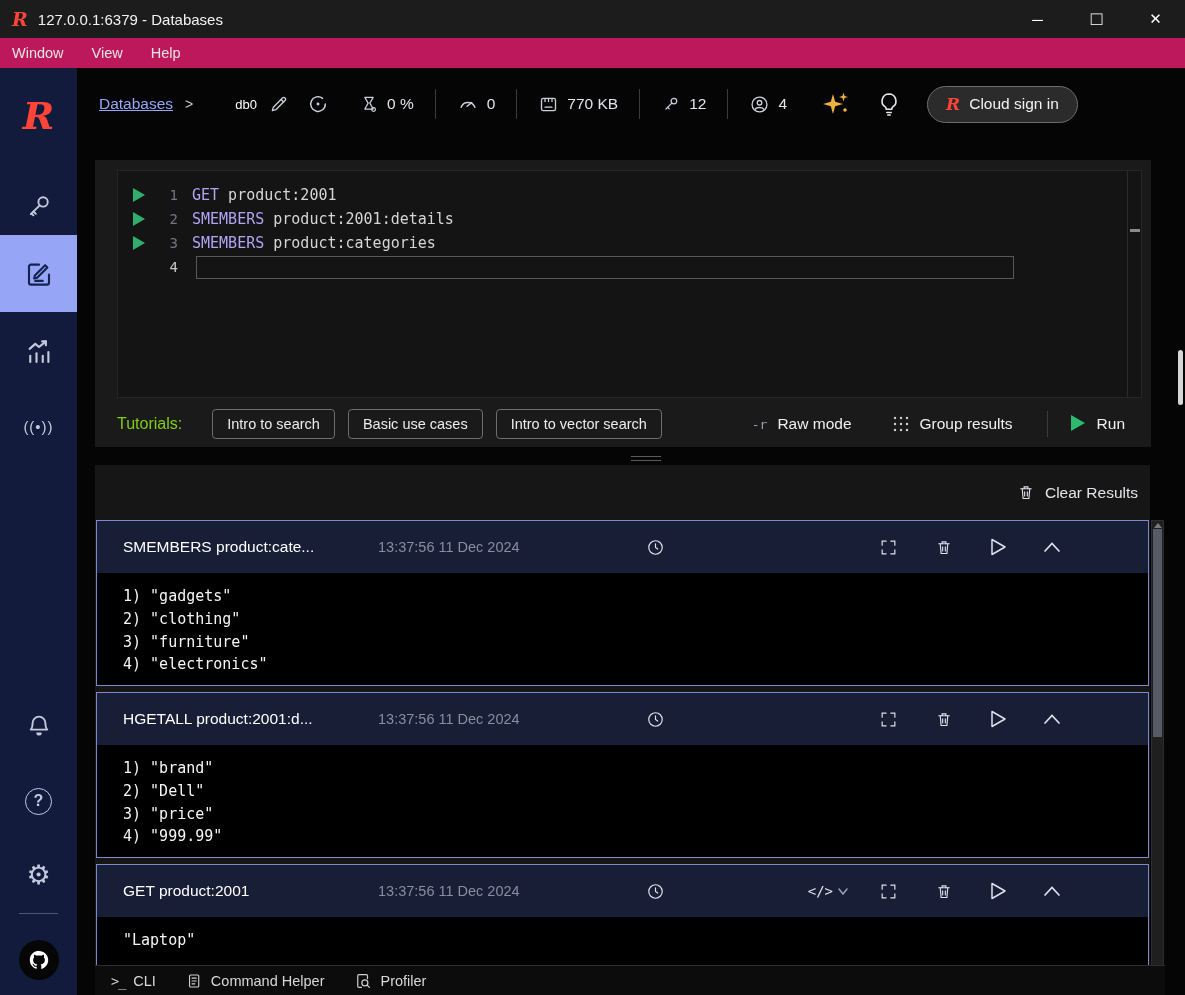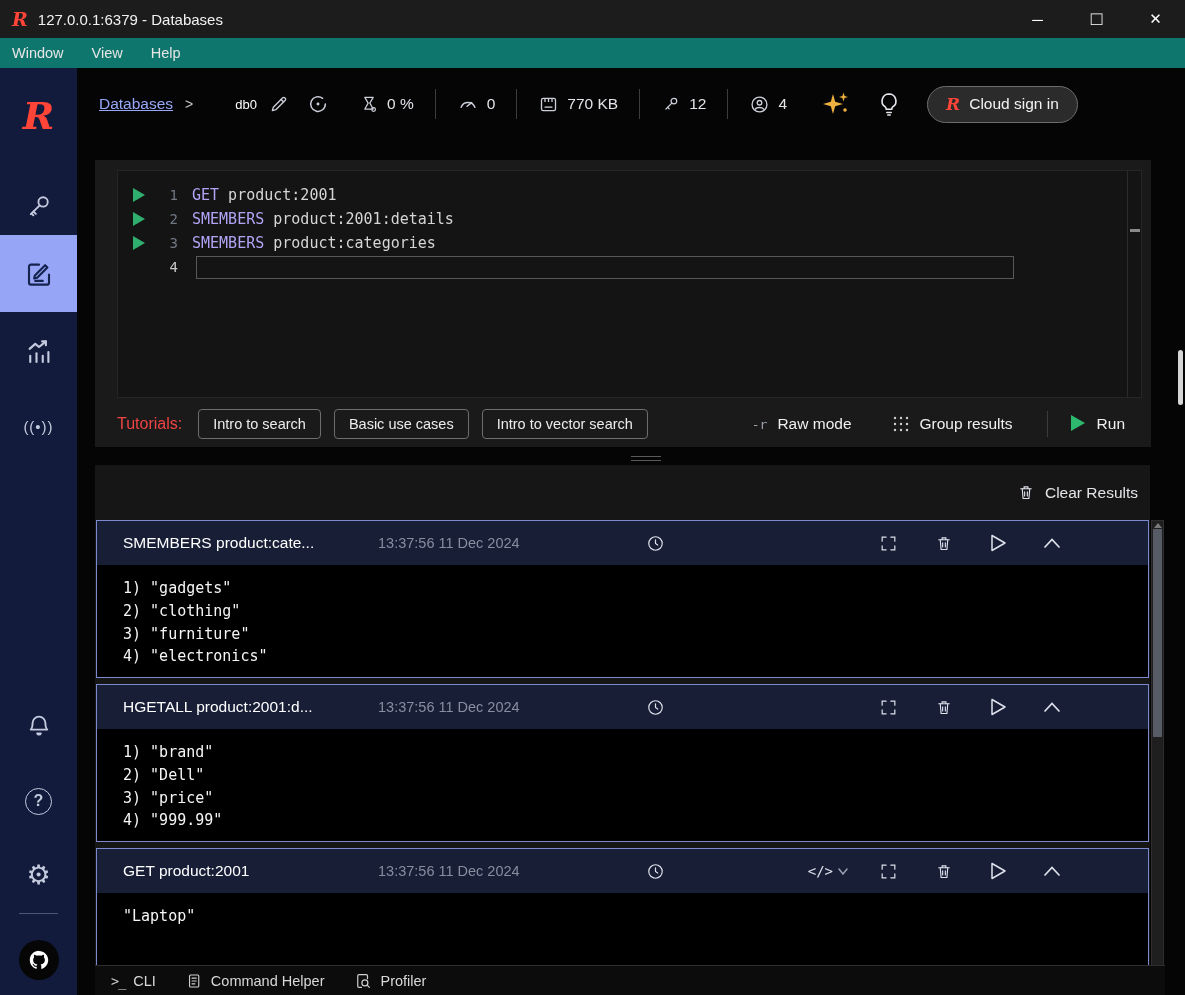--- a/index.html
+++ b/index.html
@@ -5,21 +5,21 @@
   *{box-sizing:border-box;margin:0;padding:0}
   html,body{width:1185px;height:995px;background:#000;font-family:"Liberation Sans",sans-serif;color:#e9e9ef;overflow:hidden}
   svg{display:block}
 
   
   .titlebar{height:38px;background:#1c1c1c;display:flex;align-items:center;padding-left:12px;position:relative}
   .redis-mark{color:#ff4438;font-weight:bold;font-style:italic;font-family:"DejaVu Serif",serif;font-size:19px;line-height:1}
   .title-text{margin-left:10px;font-size:15px;color:#f2f2f2}
   .win-controls{position:absolute;right:0;top:0;height:38px;display:flex}
   .win-btn{width:59px;height:38px;display:flex;align-items:center;justify-content:center;font-size:15px;color:#fff;cursor:default}
-  .menubar{height:30px;background:#0f766e;display:flex;align-items:center;gap:28px;padding-left:12px;font-size:14.5px;color:#e6e6e6}
+  .menubar{height:30px;background:#be185d;display:flex;align-items:center;gap:28px;padding-left:12px;font-size:14.5px;color:#e6e6e6}
 
   
   .app{display:flex;height:927px}
   .sidebar{width:77px;background:#131b3c;position:relative;flex:none}
   .side-item{width:77px;height:52px;display:flex;align-items:center;justify-content:center;color:#c3cade}
   .side-logo{position:absolute;top:22px;left:0}
   .side-key{position:absolute;top:112px;left:0}
   .side-tile{position:absolute;top:167px;left:0;width:77px;height:77px;background:#96a5f6;display:flex;align-items:center;justify-content:center;color:#15234f}
   .side-analytics{position:absolute;top:258px;left:0}
   .side-pubsub{position:absolute;top:332px;left:0;font-size:15px;letter-spacing:1px;color:#c3cade}
@@ -53,36 +53,36 @@
   .ed-play{width:40px;display:flex;justify-content:center}
   .ed-num{width:34px;text-align:right;color:#717784;font-family:"DejaVu Sans Mono",monospace;font-size:14px;padding-right:14px}
   .ed-num.active{color:#c8c8c8}
   .ed-code{font-family:"DejaVu Sans Mono",monospace;font-size:15px;white-space:pre}
   .kw{color:#b2a3f5}
   .arg{color:#d6d6d6}
   .active-box{margin-left:4px;width:818px;height:23px;border:1px solid #585858}
   .ed-scroll{position:absolute;top:0;right:0;width:14px;height:100%;border-left:1px solid #2b2b2b}
   .ed-thumb{position:absolute;top:58px;left:2px;width:10px;height:3px;background:#8a8a8a}
   .tutor-row{position:absolute;left:0;bottom:0;height:46px;width:100%;display:flex;align-items:center;padding:0 26px 0 22px}
-  .tutor-label{font-size:16px;color:#ef4444;margin-right:16px}
+  .tutor-label{font-size:16px;color:#84cc16;margin-right:30px}
   .tutor-btn{border:1px solid #6e6e6e;border-radius:4px;background:transparent;color:#ececec;font-size:14.5px;padding:6px 14px;margin-right:13px;font-family:"Liberation Sans",sans-serif;cursor:pointer}
   .right-actions{margin-left:auto;display:flex;align-items:center}
   .rawmode-glyph{color:#9ba0ad;font-size:13px;font-family:"DejaVu Sans Mono",monospace;margin-right:10px}
   .action-label{font-size:15.5px;color:#f0f0f0}
   .grp-icon{margin-left:40px;margin-right:10px}
   .run-div{width:1px;height:26px;background:#3c3c3c;margin:0 22px 0 34px}
   .run-btn{display:flex;gap:12px;cursor:pointer}
 
   .resize-handle{position:absolute;left:50%;top:388px;width:30px;height:5px;border-top:1px solid #5a5a5a;border-bottom:1px solid #5a5a5a}
 
   
   .results{position:absolute;left:18px;top:397px;right:35px;bottom:0;background:#161616;overflow:hidden}
   .results-head{height:55px;display:flex;align-items:center;justify-content:flex-end;padding-right:12px;gap:10px;color:#e4e4e8;font-size:15.5px;cursor:pointer}
   .card{margin:0 1px 6px 1px;border:1px solid #7d89cf}
-  .card-header{height:44px;background:#171e36;display:flex;align-items:center;padding-left:26px}
+  .card-header{height:52px;background:#171e36;display:flex;align-items:center;padding-left:26px}
   .card-title{width:255px;font-size:15.5px;color:#fff;white-space:nowrap}
   .card-time{width:268px;color:#888da0;font-size:14.5px}
   .hdr-icons{margin-left:auto;display:flex;align-items:center;gap:37px;padding-right:88px;color:#dfe2ec}
   .hdr-ic{cursor:pointer;display:flex;align-items:center}
   .codeview{display:flex;align-items:center;gap:5px;color:#dfe2ec;font-size:14px;font-family:"DejaVu Sans Mono",monospace;cursor:pointer;margin-right:-6px}
   .card-body{background:#000;font-family:"DejaVu Sans Mono",monospace;font-size:15px;color:#f5f5f5;padding:12px 0 0 26px;line-height:22.8px}
   .body-1,.body-2{height:112px}
   .body-3{height:78px}
   .res-scroll{position:absolute;right:21px;top:452px;width:13px;height:465px;background:#1f1f1f;border:1px solid #2e2e2e}
   .res-thumb{position:absolute;left:1px;top:8px;width:9px;height:208px;background:#565b66}

